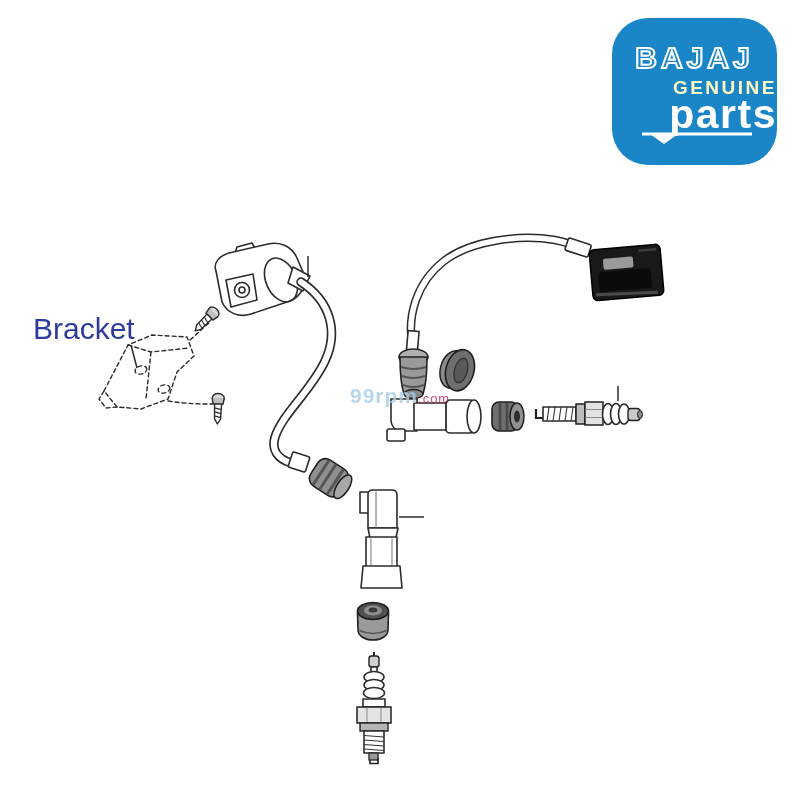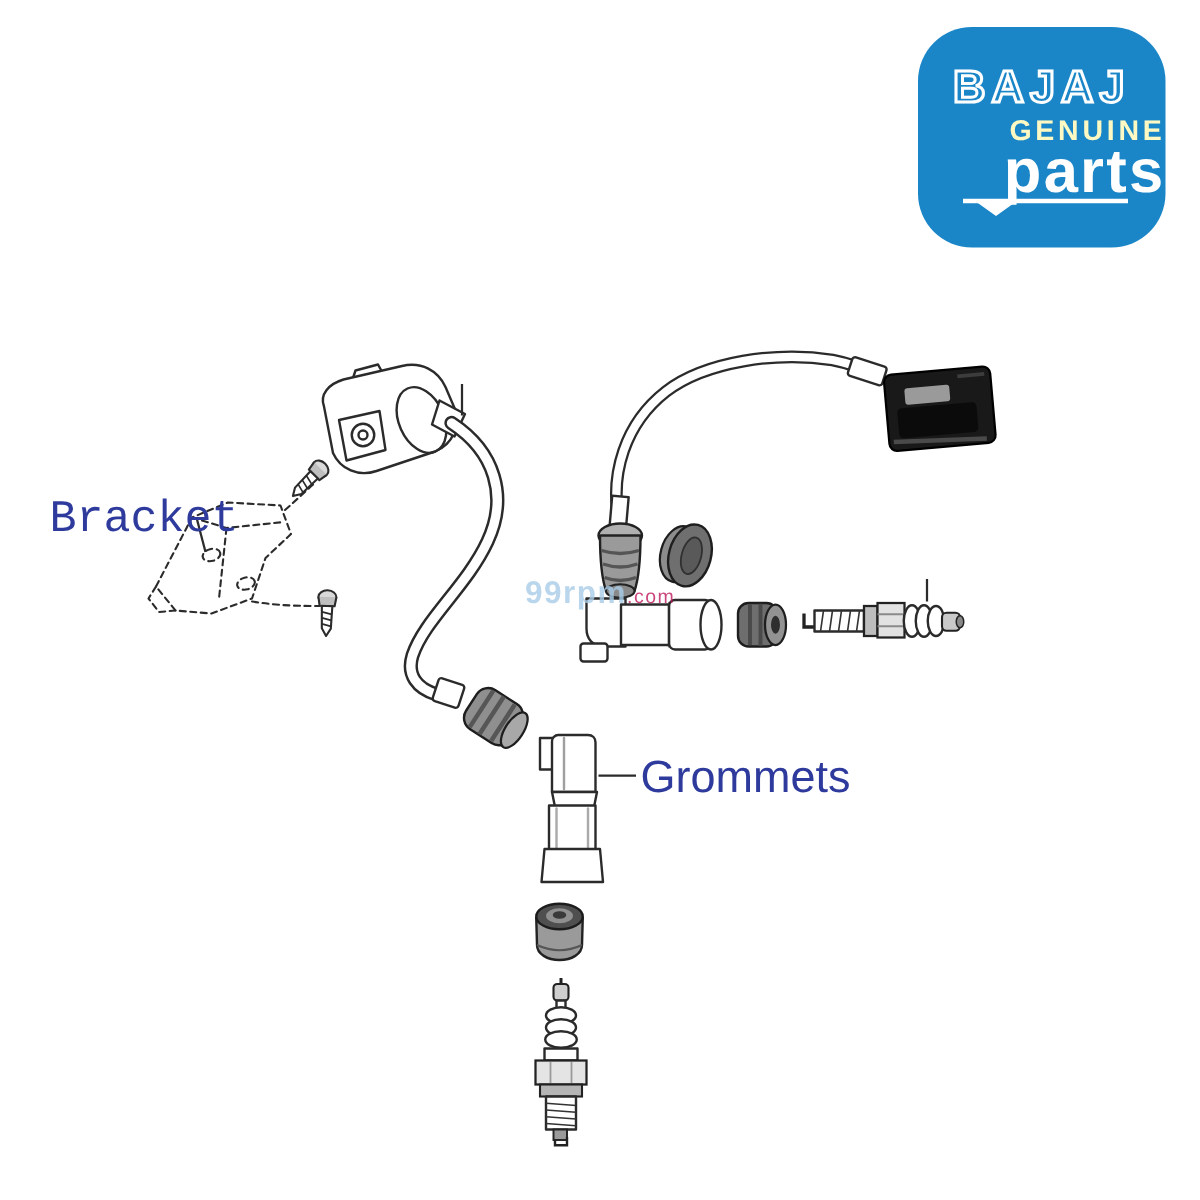--- a/index.html
+++ b/index.html
@@ -198,25 +198,24 @@
       <path d="M308,256 L308,277"></path>
       <path d="M131,345 L137,368"></path>
       <path d="M618,386 L618,401"></path>
       <path d="M399,517 L424,517"></path>
     </g>
   </svg>
 
   <div class="watermark"><span>99rpm</span><span class="suffix">.com</span></div>
 
 
-  <div class="part-label" style="left:33px;top:328px;font-family:Liberation Mono, monospace;">Bracket</div>
+  <div class="part-label" style="left:33px;top:310px;">Bracket</div>
 
 
   <div class="part-label" style="left:427px;top:500px;">
-    <div>Grommets</div>
   </div>
 
   <div class="logo">
     <svg class="brand-svg" width="165" height="36" viewBox="0 0 165 36">
       <text x="82.5" y="28" text-anchor="middle" font-size="30" font-weight="bold" letter-spacing="4" fill="#1a86c8" stroke="#ffffff" stroke-width="2">BAJAJ</text>
     </svg>
     <div class="genuine">GENUINE</div>
     <div class="parts-word">parts</div>
     <svg class="underline-svg" width="165" height="16" viewBox="0 0 165 16">
       <path d="M30,3 H140" stroke="#ffffff" stroke-width="3" fill="none"></path>

